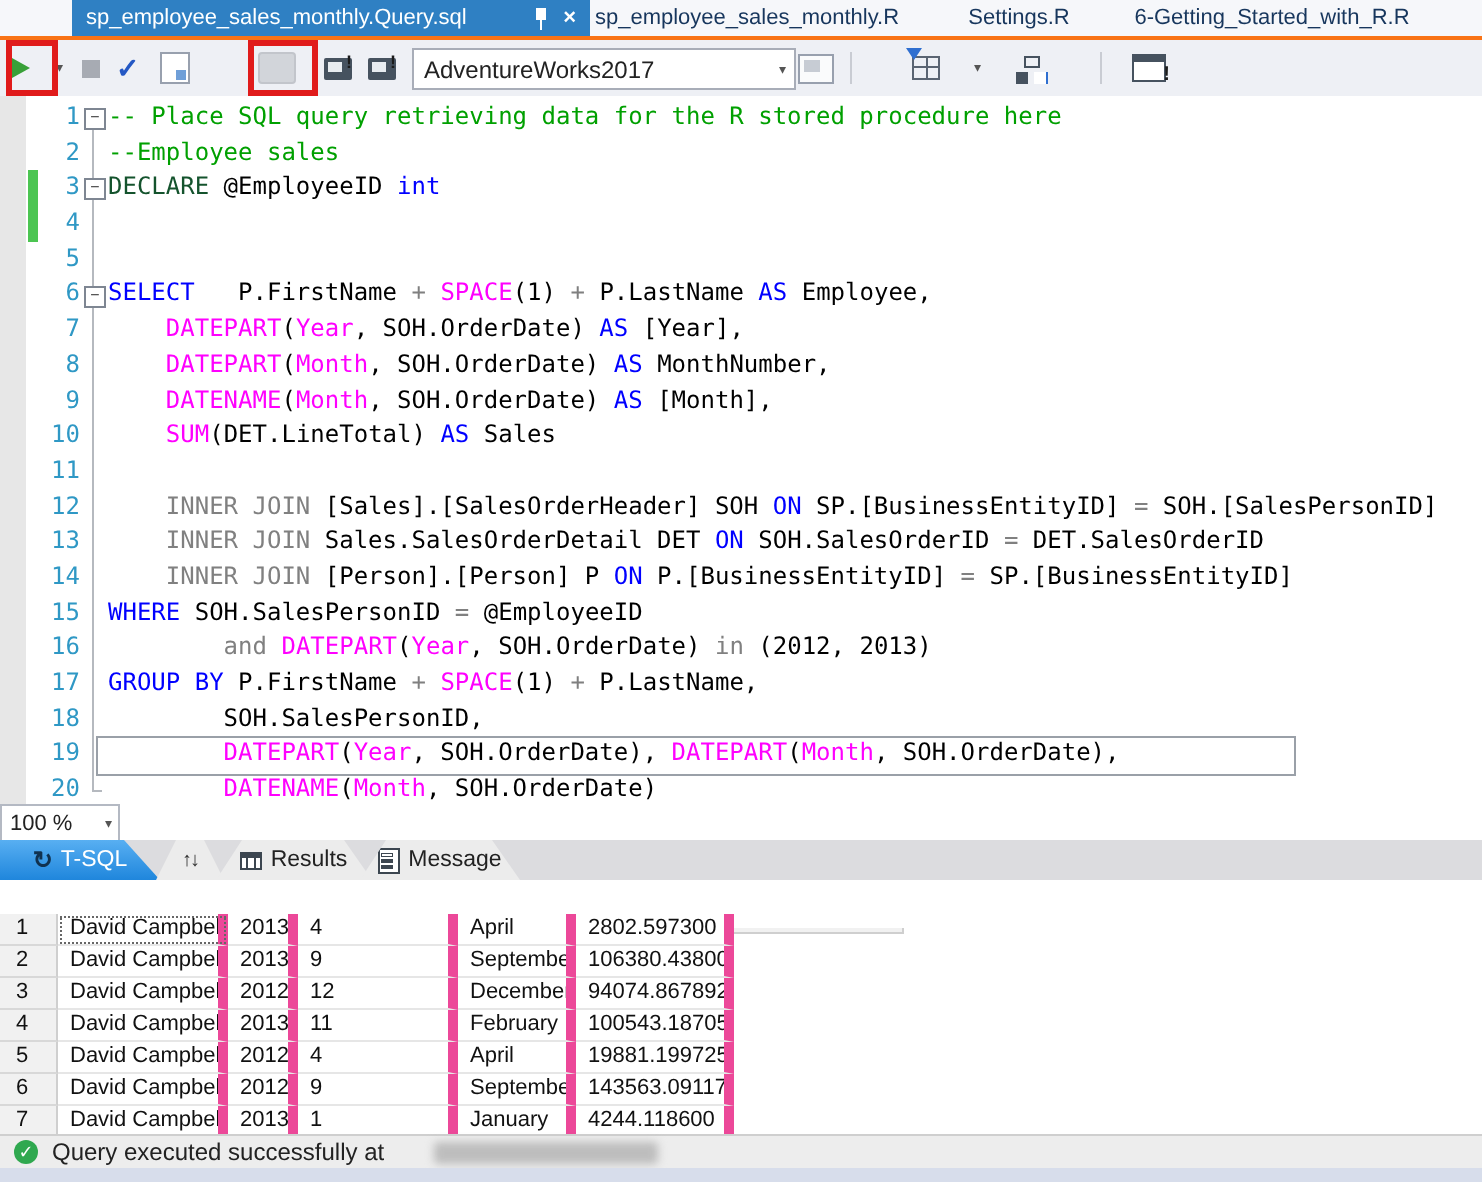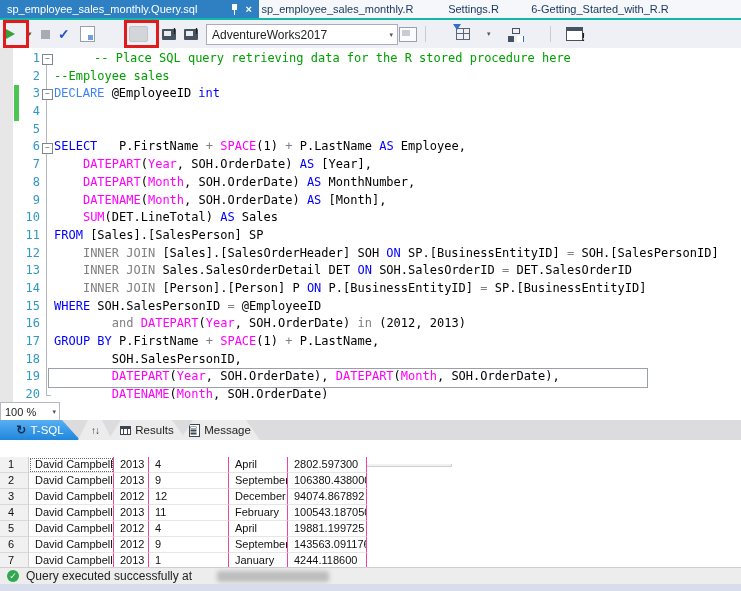--- a/index.html
+++ b/index.html
@@ -1,21 +1,21 @@
 <!DOCTYPE html>
 <html><head>
 <meta charset="utf-8">
 <style>
   html,body{margin:0;padding:0;background:#fff;}
   #app{position:relative;width:741px;height:591px;overflow:hidden;background:#fff;
        font-family:"Liberation Sans",sans-serif;-webkit-font-smoothing:antialiased;}
 
   
   .doc-tabs{position:absolute;left:0;top:0;width:741px;height:18px;background:#f6f7fa;
-            border-bottom:2px solid #14b8a6;display:flex;}
+            border-bottom:2px solid #f97316;display:flex;justify-content:center;}
   .dtab{height:18px;display:flex;align-items:center;font-size:11px;cursor:default;}
   .dtab.active{background:#2f80c3;color:#fff;width:248px;padding:0 4px 0 7px;}
   .dtab.active .lbl{flex:1;white-space:nowrap;overflow:hidden;}
   .dtab.inactive{color:#17365d;justify-content:center;}
   .pin{width:10px;height:12px;position:relative;margin:0 3px;}
   .pin::before{content:"";position:absolute;left:2px;top:1px;width:5px;height:6px;background:#fff;}
   .pin::after{content:"";position:absolute;left:4px;top:7px;width:1px;height:5px;background:#fff;}
   .closex{font-size:11px;color:#fff;padding:0 3px;font-weight:bold;}
 
   
@@ -105,21 +105,21 @@
 
   
   .grid{position:absolute;left:0;top:440px;width:741px;height:127px;background:#fff;overflow:hidden;
         font-size:11px;color:#111;}
   .g-head{display:flex;height:17px;}
   .g-hcell{background:#f1f1f1;border-right:1px solid #cfcfcf;border-bottom:1px solid #cfcfcf;
            box-sizing:border-box;padding:2px 0 0 7px;white-space:nowrap;overflow:hidden;margin-top:24px;}
   .g-row{display:flex;height:16px;}
   .g-rowhdr{background:#f1f1f1;border-right:1px solid #cfcfcf;border-bottom:1px solid #d8d8d8;
             box-sizing:border-box;padding:1px 0 0 8px;}
-  .g-cell{background:#fff;border-right:1px solid #ec4899;border-bottom:1px solid #e6e6e6;
+  .g-cell{background:#fff;border-right:5px solid #ec4899;border-bottom:1px solid #e6e6e6;
           box-sizing:border-box;padding:1px 0 0 6px;white-space:nowrap;overflow:hidden;}
   .g-cell.focus{outline:1px dotted #666;outline-offset:-2px;}
 
   
   .statusbar{position:absolute;left:0;top:567px;width:741px;height:17px;background:#ededed;
              border-top:1px solid #cfcfcf;display:flex;align-items:center;box-sizing:border-box;}
   .okdot{width:12px;height:12px;border-radius:50%;background:#2fa84f;color:#fff;font-size:9px;
          line-height:12px;text-align:center;margin-left:7px;flex:none;}
   .statusmsg{font-size:12px;color:#222;margin-left:7px;}
   .redact{position:absolute;left:217px;top:3px;width:112px;height:11px;background:#bdbdbd;
@@ -199,31 +199,31 @@
         <span class="winex"></span>
       </div>
 
     <div class="ann" style="left:3px;top:0px;width:20px;height:22px"></div>
     <div class="ann" style="left:124px;top:0px;width:29px;height:22px"></div>
   </div>
 
   <div class="editor">
     <div class="ind-margin"></div>
     <div id="code-lines">
-        <div class="crow"><span class="num">1</span><span class="code"><span style="color: rgb(0, 160, 0); padding-left: 40px;">-- Place SQL query retrieving data for the R stored procedure here</span></span></div>
+        <div class="crow"><span class="num">1</span><span class="code"><span style="color: rgb(0, 160, 0);">-- Place SQL query retrieving data for the R stored procedure here</span></span></div>
         <div class="crow"><span class="num">2</span><span class="code"><span style="color: rgb(0, 160, 0);">--Employee sales</span></span></div>
-        <div class="crow"><span class="num">3</span><span class="code"><span style="color: #3b82f6; font-family: Liberation Mono, monospace;">DECLARE</span><span style="color: rgb(0, 0, 0);"> @EmployeeID </span><span style="color: rgb(0, 0, 255);">int</span></span></div>
+        <div class="crow"><span class="num">3</span><span class="code"><span style="color: #14532d;">DECLARE</span><span style="color: rgb(0, 0, 0);"> @EmployeeID </span><span style="color: rgb(0, 0, 255);">int</span></span></div>
         <div class="crow"><span class="num">4</span></div>
         <div class="crow"><span class="num">5</span><span class="code"></span></div>
         <div class="crow"><span class="num">6</span><span class="code"><span style="color: rgb(0, 0, 255);">SELECT</span><span style="color: rgb(0, 0, 0);">   P.FirstName </span><span style="color: rgb(128, 128, 128);">+</span><span style="color: rgb(0, 0, 0);"> </span><span style="color: rgb(255, 0, 255);">SPACE</span><span style="color: rgb(0, 0, 0);">(1) </span><span style="color: rgb(128, 128, 128);">+</span><span style="color: rgb(0, 0, 0);"> P.LastName </span><span style="color: rgb(0, 0, 255);">AS</span><span style="color: rgb(0, 0, 0);"> Employee,</span></span></div>
         <div class="crow"><span class="num">7</span><span class="code"><span style="color: rgb(0, 0, 0);">    </span><span style="color: rgb(255, 0, 255);">DATEPART</span><span style="color: rgb(0, 0, 0);">(</span><span style="color: rgb(255, 0, 255);">Year</span><span style="color: rgb(0, 0, 0);">, SOH.OrderDate) </span><span style="color: rgb(0, 0, 255);">AS</span><span style="color: rgb(0, 0, 0);"> [Year],</span></span></div>
         <div class="crow"><span class="num">8</span><span class="code"><span style="color: rgb(0, 0, 0);">    </span><span style="color: rgb(255, 0, 255);">DATEPART</span><span style="color: rgb(0, 0, 0);">(</span><span style="color: rgb(255, 0, 255);">Month</span><span style="color: rgb(0, 0, 0);">, SOH.OrderDate) </span><span style="color: rgb(0, 0, 255);">AS</span><span style="color: rgb(0, 0, 0);"> MonthNumber,</span></span></div>
         <div class="crow"><span class="num">9</span><span class="code"><span style="color: rgb(0, 0, 0);">    </span><span style="color: rgb(255, 0, 255);">DATENAME</span><span style="color: rgb(0, 0, 0);">(</span><span style="color: rgb(255, 0, 255);">Month</span><span style="color: rgb(0, 0, 0);">, SOH.OrderDate) </span><span style="color: rgb(0, 0, 255);">AS</span><span style="color: rgb(0, 0, 0);"> [Month],</span></span></div>
         <div class="crow"><span class="num">10</span><span class="code"><span style="color: rgb(0, 0, 0);">    </span><span style="color: rgb(255, 0, 255);">SUM</span><span style="color: rgb(0, 0, 0);">(DET.LineTotal) </span><span style="color: rgb(0, 0, 255);">AS</span><span style="color: rgb(0, 0, 0);"> Sales</span></span></div>
-        <div class="crow"><span class="num">11</span><span class="code"><span style="color: rgb(0, 0, 255);">FROM</span><span style="color: rgb(0, 0, 0);"> [Sales].[SalesPerson] SP</span></span></div>
+        <div class="crow"><span class="num">11</span></div>
         <div class="crow"><span class="num">12</span><span class="code"><span style="color: rgb(0, 0, 0);">    </span><span style="color: rgb(128, 128, 128);">INNER JOIN</span><span style="color: rgb(0, 0, 0);"> [Sales].[SalesOrderHeader] SOH </span><span style="color: rgb(0, 0, 255);">ON</span><span style="color: rgb(0, 0, 0);"> SP.[BusinessEntityID] </span><span style="color: rgb(128, 128, 128);">=</span><span style="color: rgb(0, 0, 0);"> SOH.[SalesPersonID]</span></span></div>
         <div class="crow"><span class="num">13</span><span class="code"><span style="color: rgb(0, 0, 0);">    </span><span style="color: rgb(128, 128, 128);">INNER JOIN</span><span style="color: rgb(0, 0, 0);"> Sales.SalesOrderDetail DET </span><span style="color: rgb(0, 0, 255);">ON</span><span style="color: rgb(0, 0, 0);"> SOH.SalesOrderID </span><span style="color: rgb(128, 128, 128);">=</span><span style="color: rgb(0, 0, 0);"> DET.SalesOrderID</span></span></div>
         <div class="crow"><span class="num">14</span><span class="code"><span style="color: rgb(0, 0, 0);">    </span><span style="color: rgb(128, 128, 128);">INNER JOIN</span><span style="color: rgb(0, 0, 0);"> [Person].[Person] P </span><span style="color: rgb(0, 0, 255);">ON</span><span style="color: rgb(0, 0, 0);"> P.[BusinessEntityID] </span><span style="color: rgb(128, 128, 128);">=</span><span style="color: rgb(0, 0, 0);"> SP.[BusinessEntityID]</span></span></div>
         <div class="crow"><span class="num">15</span><span class="code"><span style="color: rgb(0, 0, 255);">WHERE</span><span style="color: rgb(0, 0, 0);"> SOH.SalesPersonID </span><span style="color: rgb(128, 128, 128);">=</span><span style="color: rgb(0, 0, 0);"> @EmployeeID</span></span></div>
         <div class="crow"><span class="num">16</span><span class="code"><span style="color: rgb(0, 0, 0);">        </span><span style="color: rgb(128, 128, 128);">and</span><span style="color: rgb(0, 0, 0);"> </span><span style="color: rgb(255, 0, 255);">DATEPART</span><span style="color: rgb(0, 0, 0);">(</span><span style="color: rgb(255, 0, 255);">Year</span><span style="color: rgb(0, 0, 0);">, SOH.OrderDate) </span><span style="color: rgb(128, 128, 128);">in</span><span style="color: rgb(0, 0, 0);"> (2012, 2013)</span></span></div>
         <div class="crow"><span class="num">17</span><span class="code"><span style="color: rgb(0, 0, 255);">GROUP BY</span><span style="color: rgb(0, 0, 0);"> P.FirstName </span><span style="color: rgb(128, 128, 128);">+</span><span style="color: rgb(0, 0, 0);"> </span><span style="color: rgb(255, 0, 255);">SPACE</span><span style="color: rgb(0, 0, 0);">(1) </span><span style="color: rgb(128, 128, 128);">+</span><span style="color: rgb(0, 0, 0);"> P.LastName,</span></span></div>
         <div class="crow"><span class="num">18</span><span class="code"><span style="color: rgb(0, 0, 0);">        SOH.SalesPersonID,</span></span></div>
         <div class="crow"><span class="num">19</span><span class="code"><span style="color: rgb(0, 0, 0);">        </span><span style="color: rgb(255, 0, 255);">DATEPART</span><span style="color: rgb(0, 0, 0);">(</span><span style="color: rgb(255, 0, 255);">Year</span><span style="color: rgb(0, 0, 0);">, SOH.OrderDate), </span><span style="color: rgb(255, 0, 255);">DATEPART</span><span style="color: rgb(0, 0, 0);">(</span><span style="color: rgb(255, 0, 255);">Month</span><span style="color: rgb(0, 0, 0);">, SOH.OrderDate),</span></span></div>
         <div class="crow"><span class="num">20</span><span class="code"><span style="color: rgb(0, 0, 0);">        </span><span style="color: rgb(255, 0, 255);">DATENAME</span><span style="color: rgb(0, 0, 0);">(</span><span style="color: rgb(255, 0, 255);">Month</span><span style="color: rgb(0, 0, 0);">, SOH.OrderDate)</span></span></div>
       </div>

